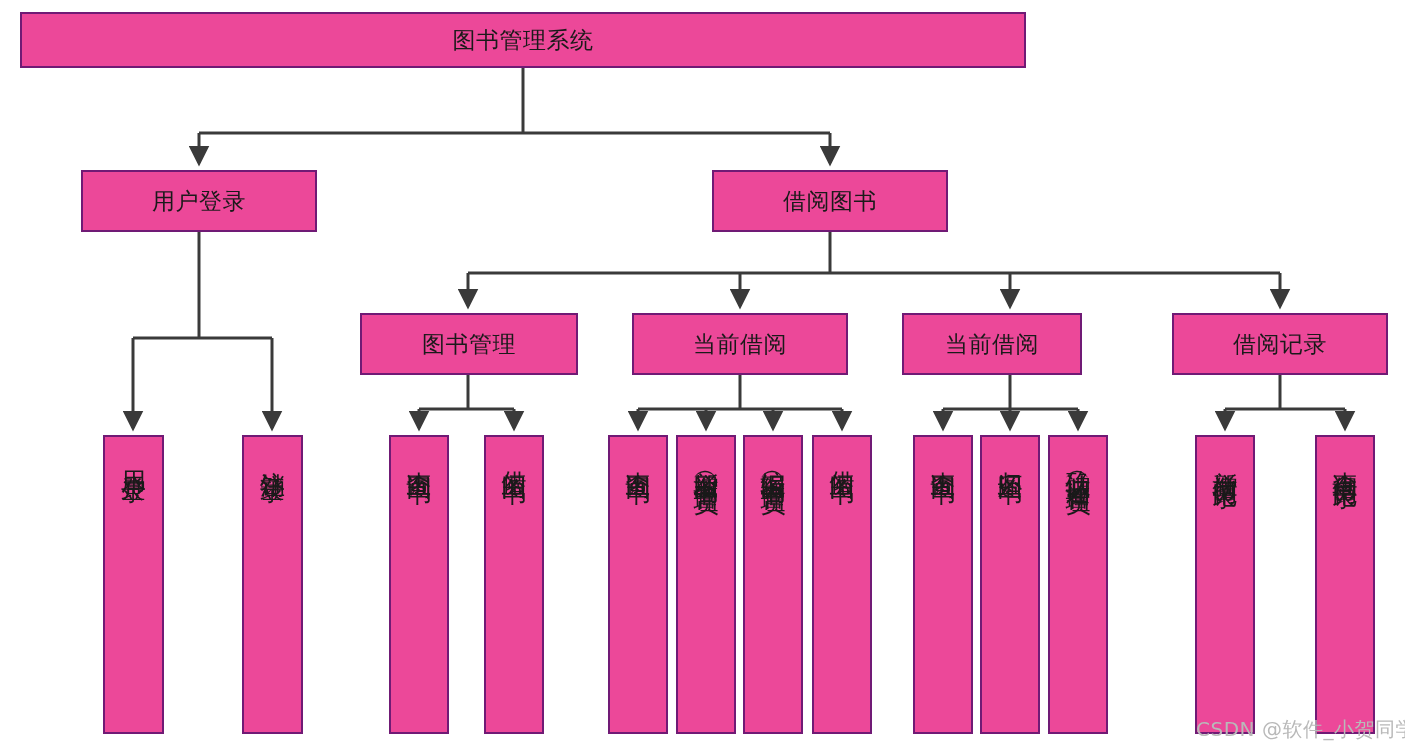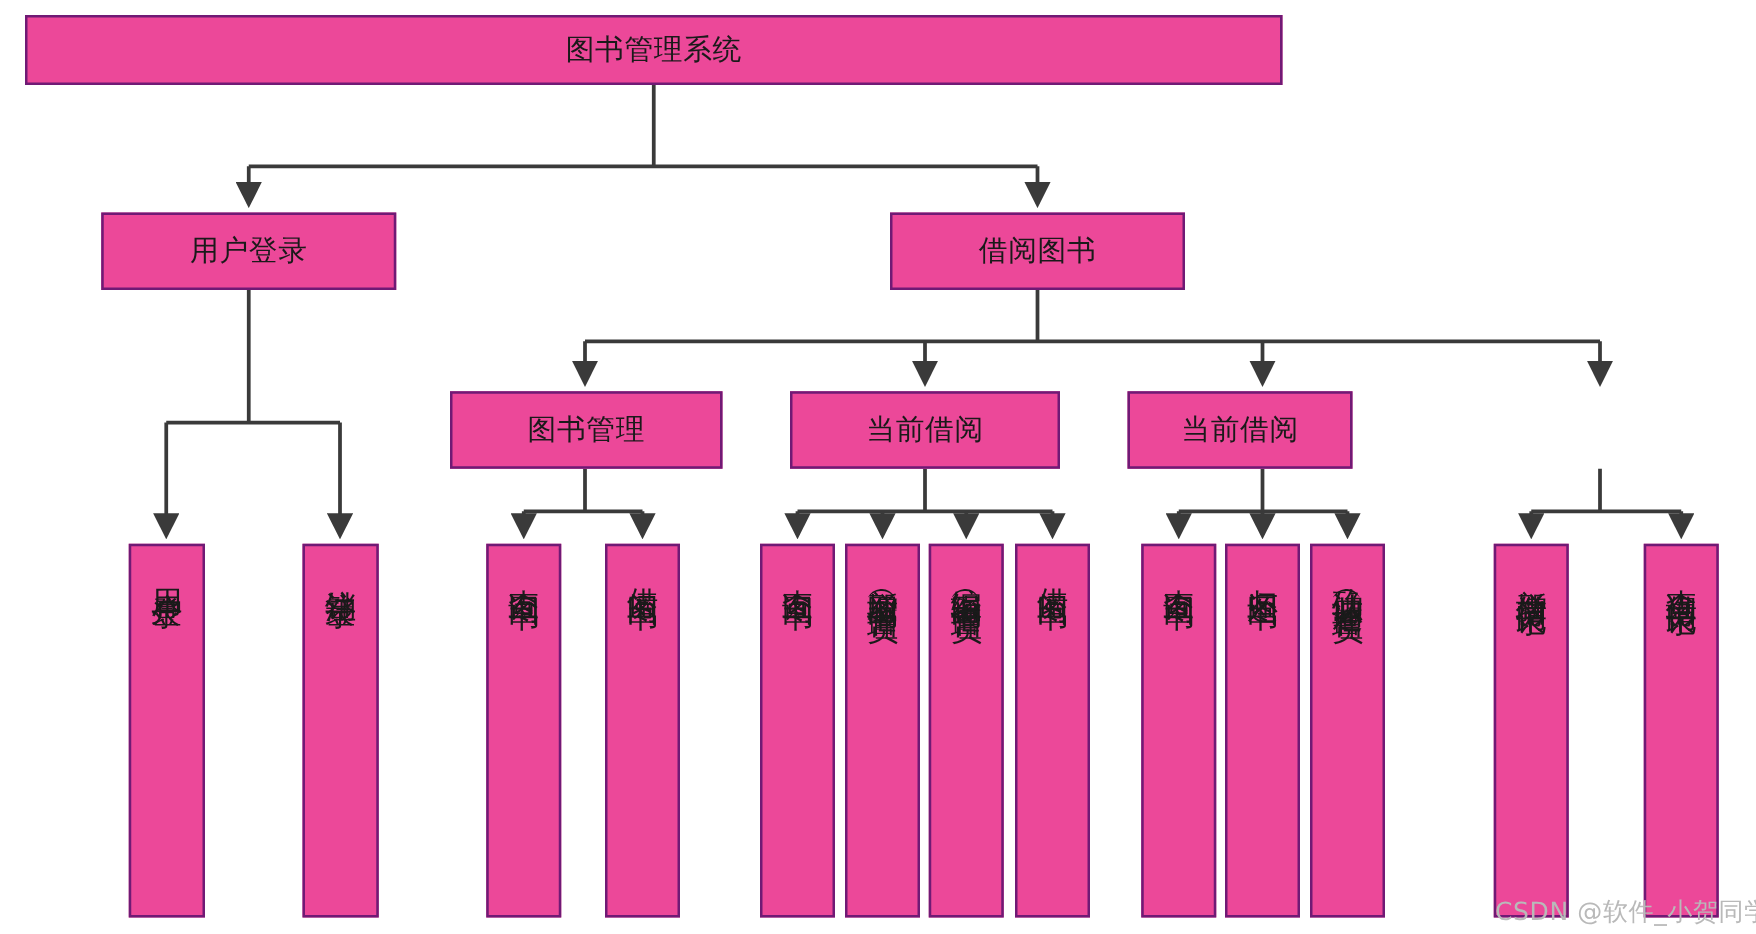--- a/index.html
+++ b/index.html
@@ -136,20 +136,23 @@
   </div>
 
   <div class="node horiz" style="left:632px; top:313px; width:216px; height:62px;">
     <span class="label">当前借阅</span>
   </div>
 
   <div class="node horiz" style="left:902px; top:313px; width:180px; height:62px;">
     <span class="label">当前借阅</span>
   </div>
 
+  <div class="node horiz" style="left:1172px; top:313px; width:216px; height:62px;">
+    <span class="label">借阅记录</span>
+  </div>
 
   <div class="node vert" style="left:103px; top:435px; width:61px; height:299px;">
     <span class="label">用户登录</span>
   </div>
 
   <div class="node vert" style="left:242px; top:435px; width:61px; height:299px;">
     <span class="label">注销登录</span>
   </div>
 
   <div class="node vert" style="left:389px; top:435px; width:60px; height:299px;">

